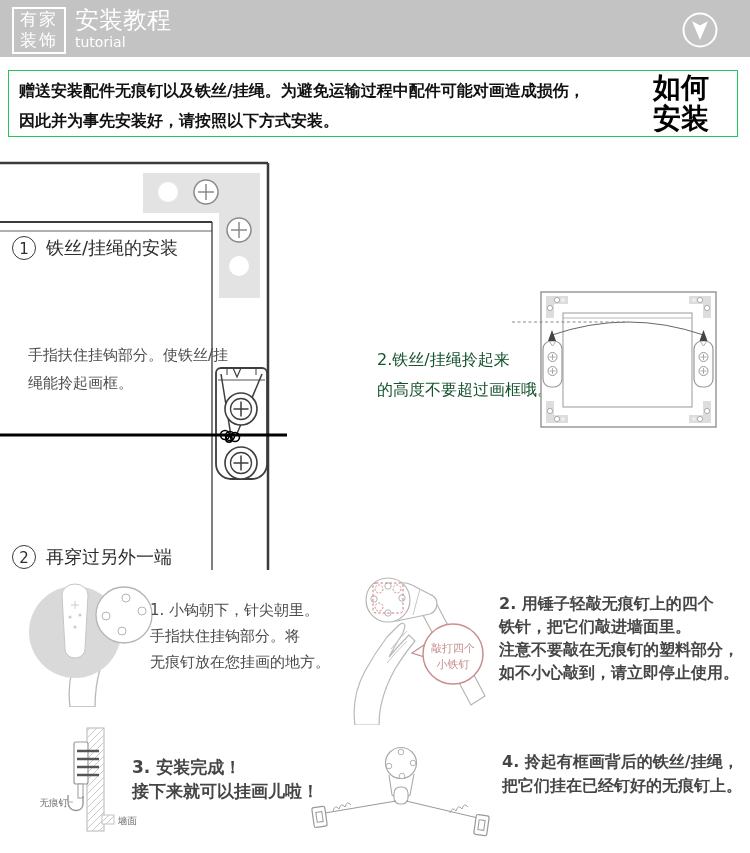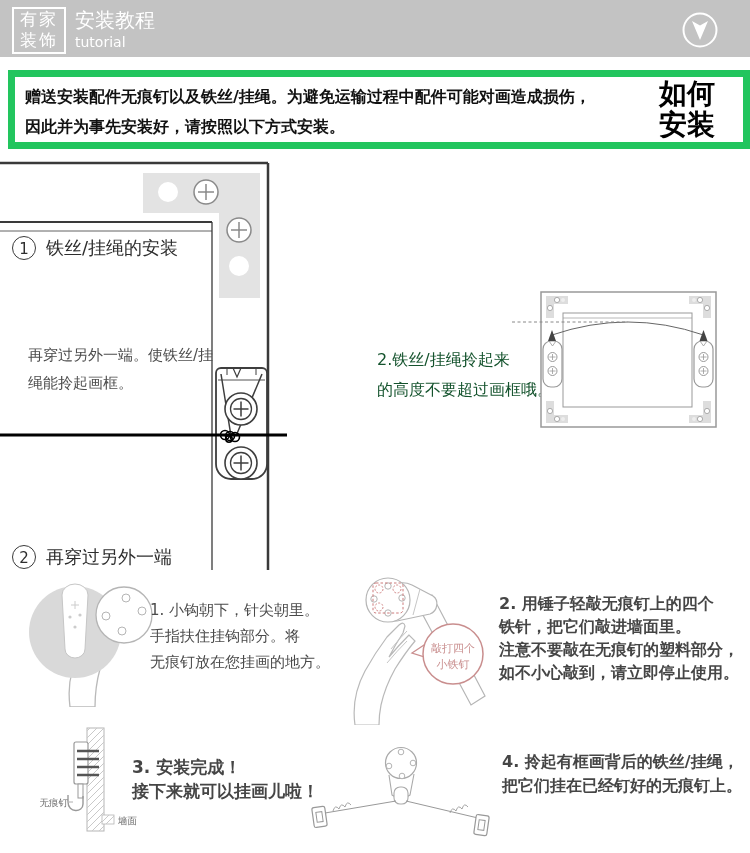--- a/index.html
+++ b/index.html
@@ -2,25 +2,25 @@
 <html><head>
 <meta charset="utf-8">
 <style>
   html,body{margin:0;padding:0;background:#fff;}
   .page{position:relative;width:750px;height:853px;background:#fff;overflow:hidden;
         font-family:"DejaVu Sans","Liberation Sans",sans-serif;}
   
   .hdr{position:absolute;left:0;top:0;width:750px;height:57px;background:#c3c3c3;}
   .logo{position:absolute;left:12px;top:7px;width:50px;height:43px;border:2px solid #fff;
         color:#fff;font-size:17px;line-height:21px;text-align:center;letter-spacing:2px;}
-  .hdr-cn{position:absolute;left:75px;top:9px;color:#fff;font-size:20px;line-height:22px;text-align:center;}
+  .hdr-cn{position:absolute;left:75px;top:9px;color:#fff;font-size:24px;line-height:22px;text-align:center;}
   .hdr-en{position:absolute;left:75px;top:31px;color:#fff;font-size:14px;line-height:22px;}
   .hicon{position:absolute;left:679px;top:9px;width:42px;height:42px;}
   
-  .notice{position:absolute;left:8px;top:70px;width:728px;height:65px;border:7px solid #22c55e;background:#fff;}
+  .notice{position:absolute;left:8px;top:70px;width:728px;height:65px;border:1px solid #22c55e;background:#fff;}
   .notice-text{position:absolute;left:10px;top:5px;font-size:16px;font-weight:700;color:#111;line-height:30px;white-space:nowrap;}
   .howto{position:absolute;right:28px;top:1px;font-size:28px;font-weight:800;color:#000;line-height:31px;text-align:center;margin-left:20px;}
   
   .sec{position:absolute;display:flex;align-items:center;gap:10px;color:#2e2e2e;font-size:18px;white-space:nowrap;}
   .num{width:24px;height:24px;border:1.5px solid #3a3a3a;border-radius:50%;font-size:15px;line-height:24px;text-align:center;flex:0 0 auto;box-sizing:border-box;}
   #sec1{left:12px;top:236px;}
   #sec2{left:12px;top:545px;}
   
   .txt{position:absolute;white-space:nowrap;}
   #t-s1s1{left:28px;top:341px;font-size:15px;line-height:28px;color:#4d4d4d;}
@@ -103,21 +103,21 @@
     </g>
     <path d="M0,277 H287" stroke="#000" stroke-width="3"></path>
   </svg>
 
   <div class="sec" id="sec1">
     <span class="num">1</span>
     <span>铁丝/挂绳的安装</span>
   </div>
 
   <div class="txt" id="t-s1s1">
-    <div>再穿过另外一端。使铁丝/挂</div>
+    <div>手指扶住挂钩部分。使铁丝/挂</div>
     <div>绳能拎起画框。</div>
   </div>
 
   <div class="txt" id="t-s1s2">
     <div>2.铁丝/挂绳拎起来</div>
     <div>的高度不要超过画框哦。</div>
   </div>
 
   <svg class="abs" style="left:500px;top:283px" width="230" height="150" viewBox="0 0 230 150">
     <rect x="41" y="9" width="175" height="135" fill="#fff" stroke="#999" stroke-width="1.5"></rect>

